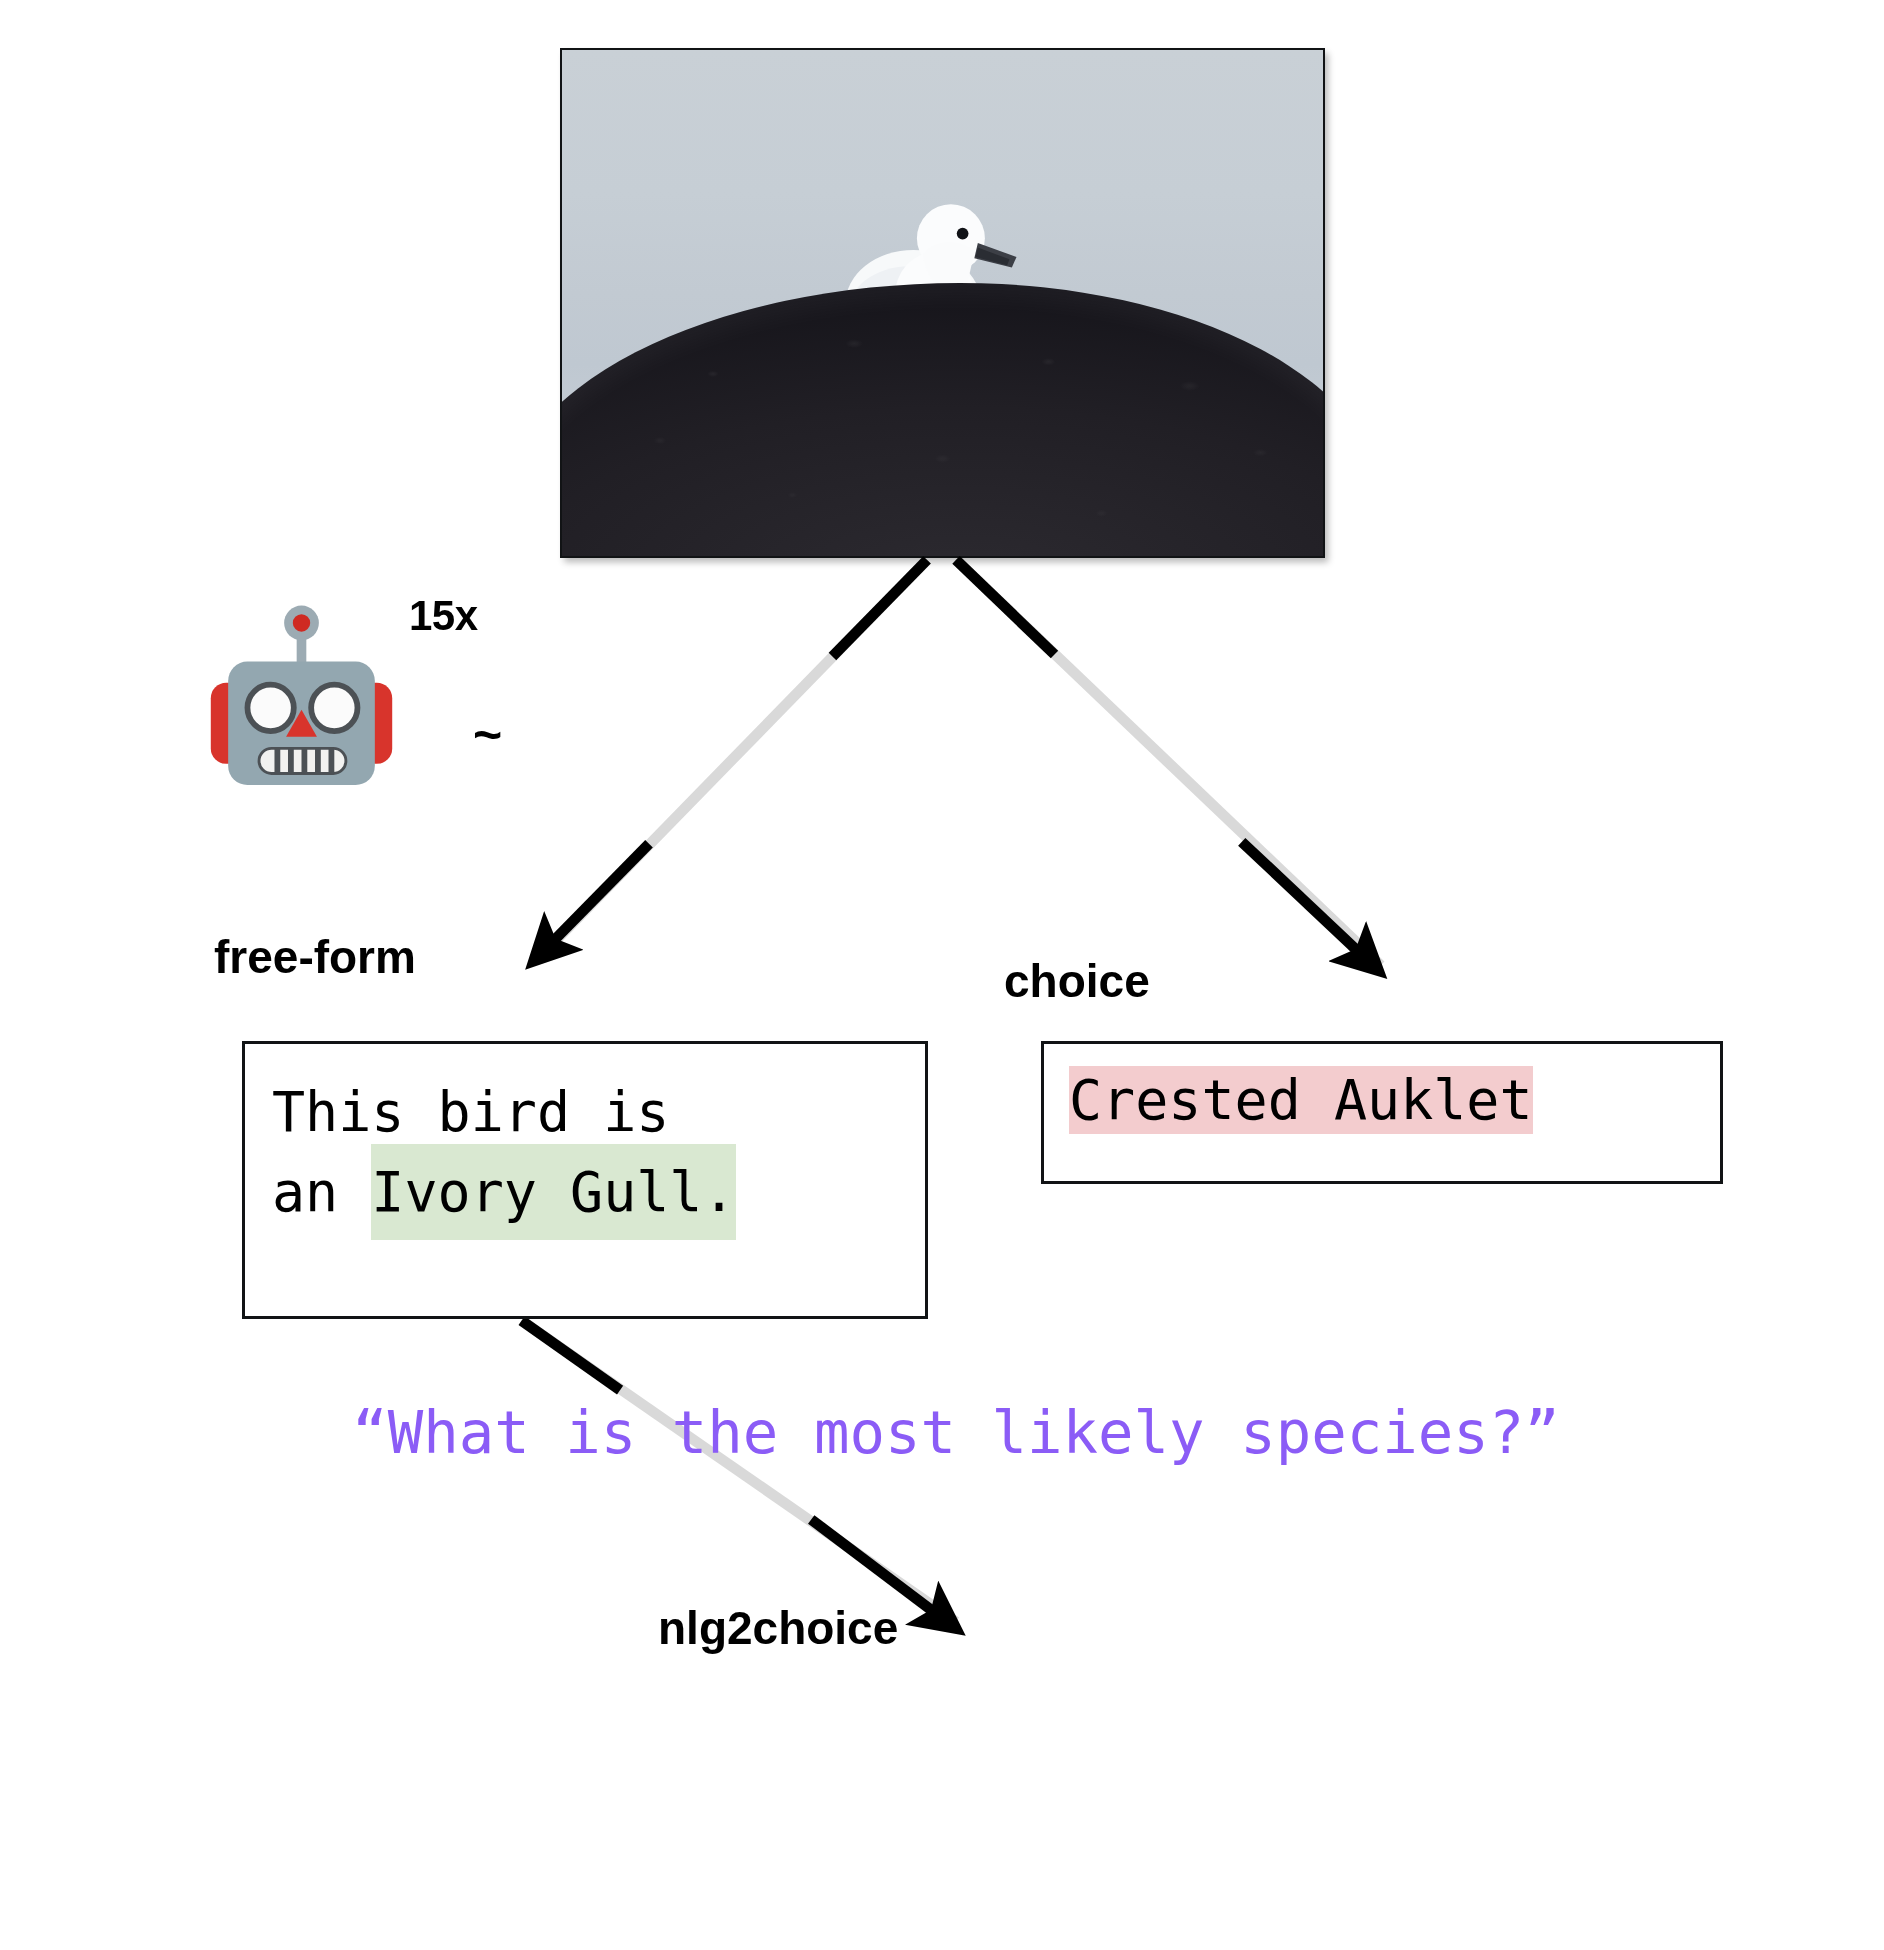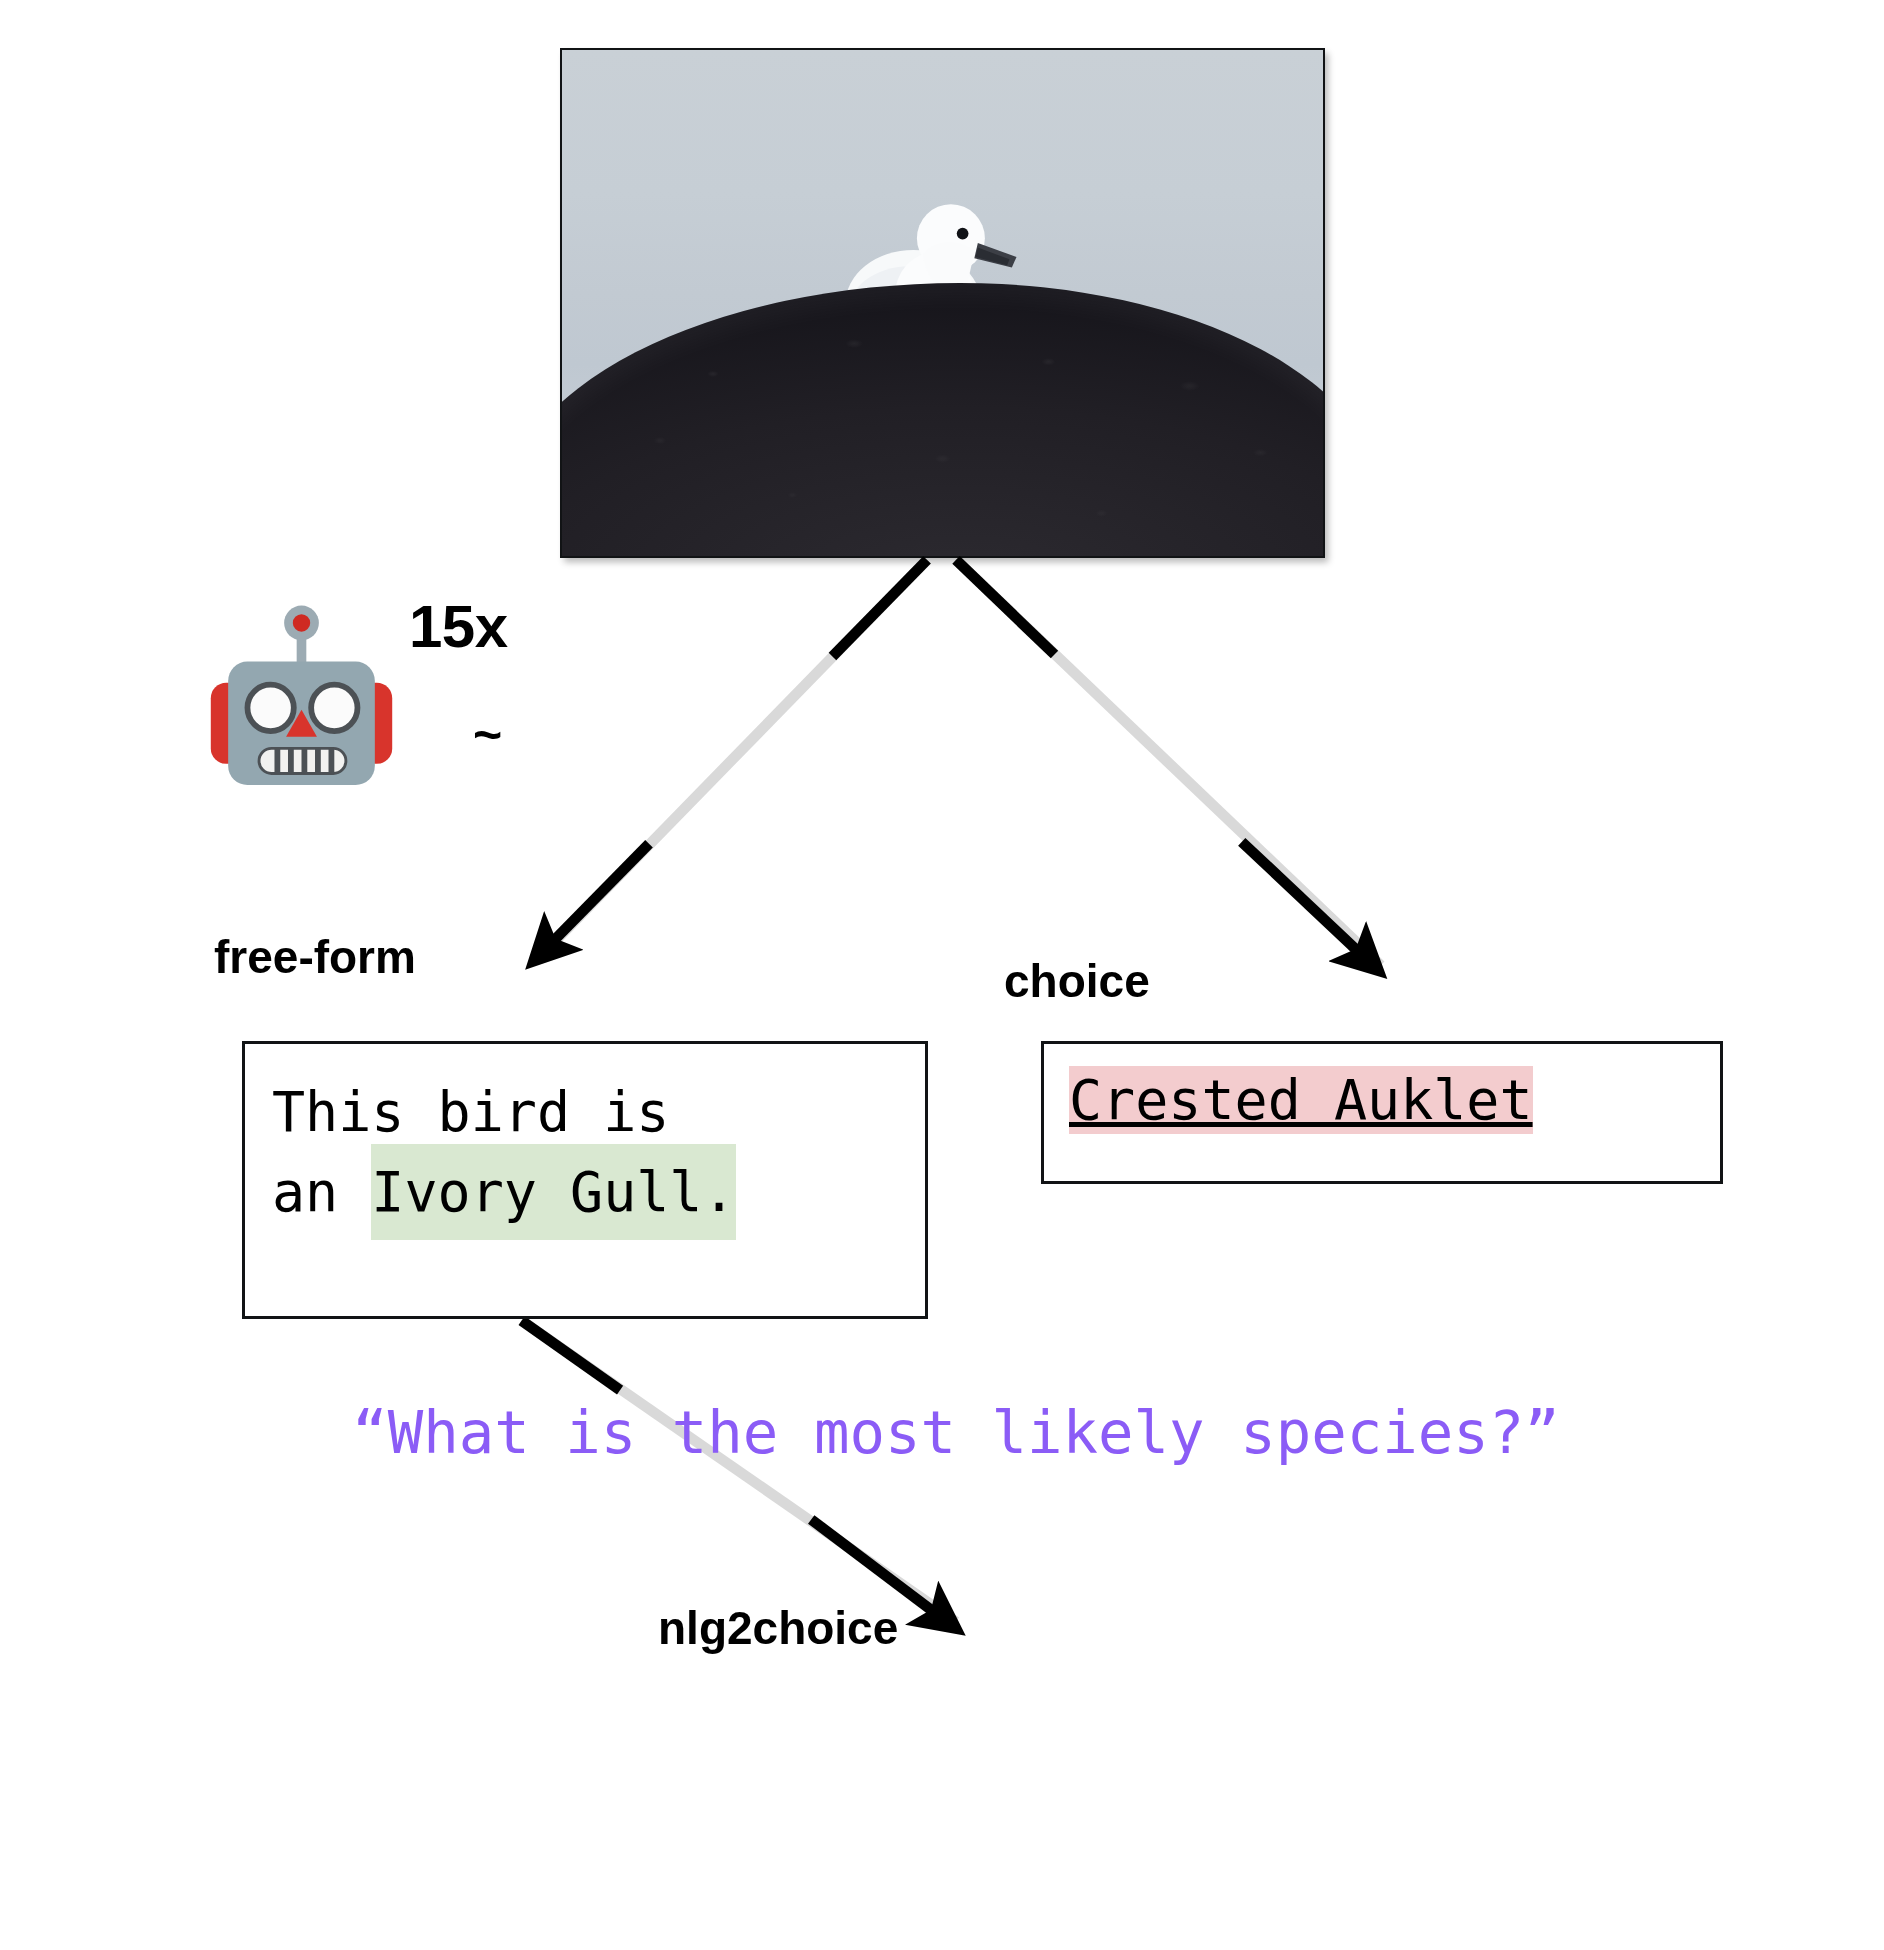--- a/index.html
+++ b/index.html
@@ -103,21 +103,21 @@
     width: 193px;
     height: 193px;
     z-index: 4;
   }
 
   
   .count-badge {
     position: absolute;
     left: 409px;
     top: 592px;
-    font-size: 60px;
+    font-size: 42px;
     font-weight: bold;
     color: #000;
     letter-spacing: -0.5px;
     z-index: 4;
     font-family: "Liberation Sans", sans-serif;
   }
   .tilde {
     position: absolute;
     left: 473px;
     top: 710px;
@@ -191,21 +191,20 @@
     line-height: 1.45;
   }
   #box-choice {
     left: 994px;
     top: 1041px;
     width: 682px;
     height: 143px;
     padding: 21px 0 0 25px;
     font-size: 55px;
     line-height: 1.3;
-    text-decoration: underline;
   }
   #box-nlg2 {
     left: 597px;
     top: 1688px;
     width: 676px;
     height: 145px;
     padding: 23px 0 0 25px;
     font-size: 55px;
     line-height: 1.3;
   }

